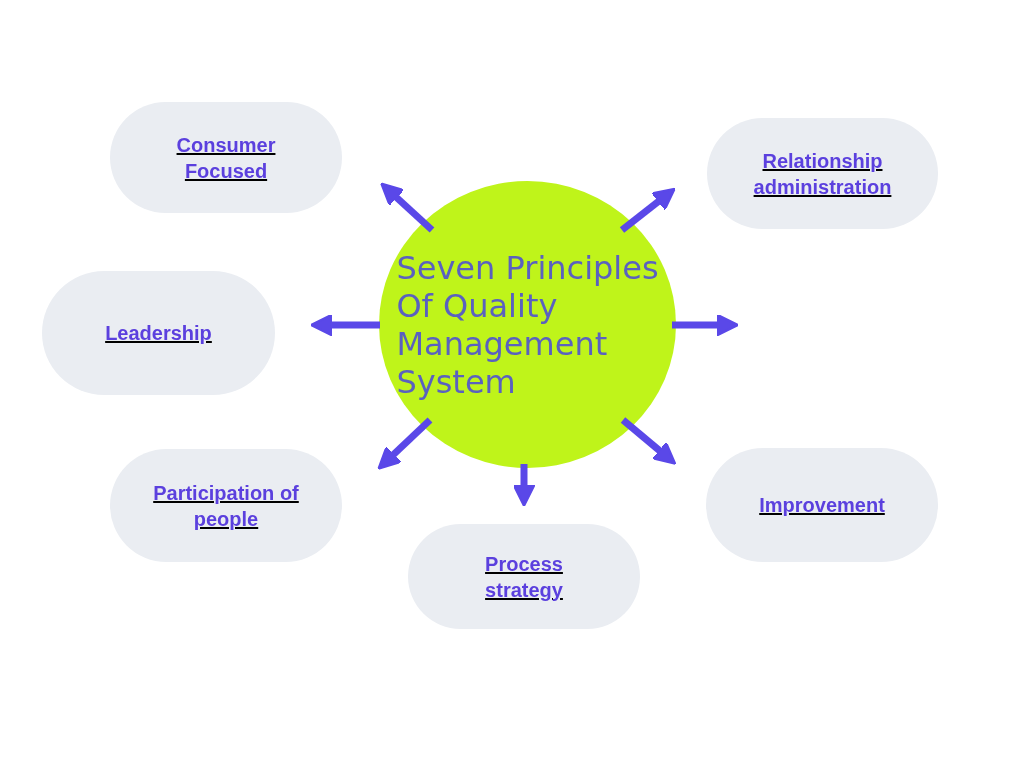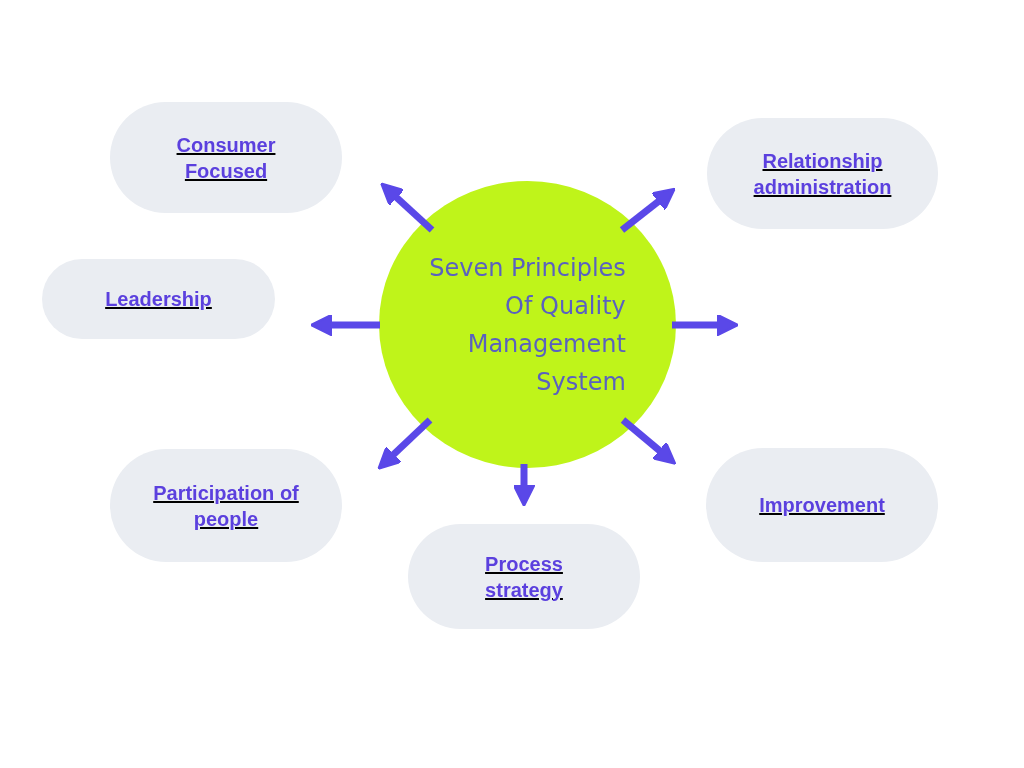--- a/index.html
+++ b/index.html
@@ -44,25 +44,25 @@
     width: 297px;
     height: 287px;
     border-radius: 50%;
     background: var(--circle-fill);
     display: flex;
     align-items: center;
     justify-content: center;
   }
   .circle-label {
     font-family: "DejaVu Sans", sans-serif;
-    font-size: 24px;
+    font-size: 32px;
     line-height: 38px;
     font-weight: 400;
     color: var(--circle-text);
-    text-align: right;
+    text-align: left;
     white-space: pre-line;
   }
   .pill {
     position: absolute;
     background: var(--node-fill);
     border-radius: 999px;
     display: flex;
     align-items: center;
     justify-content: center;
     text-decoration: underline;
@@ -71,21 +71,21 @@
     font-family: "Liberation Sans", sans-serif;
     font-size: 20px;
     line-height: 26px;
     font-weight: 700;
     color: var(--node-text);
     text-align: center;
     white-space: pre-line;
   }
   .pill-consumer       { left: 110px; top: 102px; width: 232px; height: 111px; }
   .pill-relationship   { left: 707px; top: 118px; width: 231px; height: 111px; }
-  .pill-leadership     { left:  42px; top: 259px; width: 233px; height: 80px; }
+  .pill-leadership     { left:  42px; top: 271px; width: 233px; height: 124px; }
   .pill-decisions      { left: 772px; top: 266px; width: 233px; height: 120px; }
   .pill-participation  { left: 110px; top: 449px; width: 232px; height: 113px; }
   .pill-improvement    { left: 706px; top: 448px; width: 232px; height: 114px; }
   .pill-process        { left: 408px; top: 524px; width: 232px; height: 105px; }
 </style>
 </head>
 <body>
 
 <div class="canvas">
 

